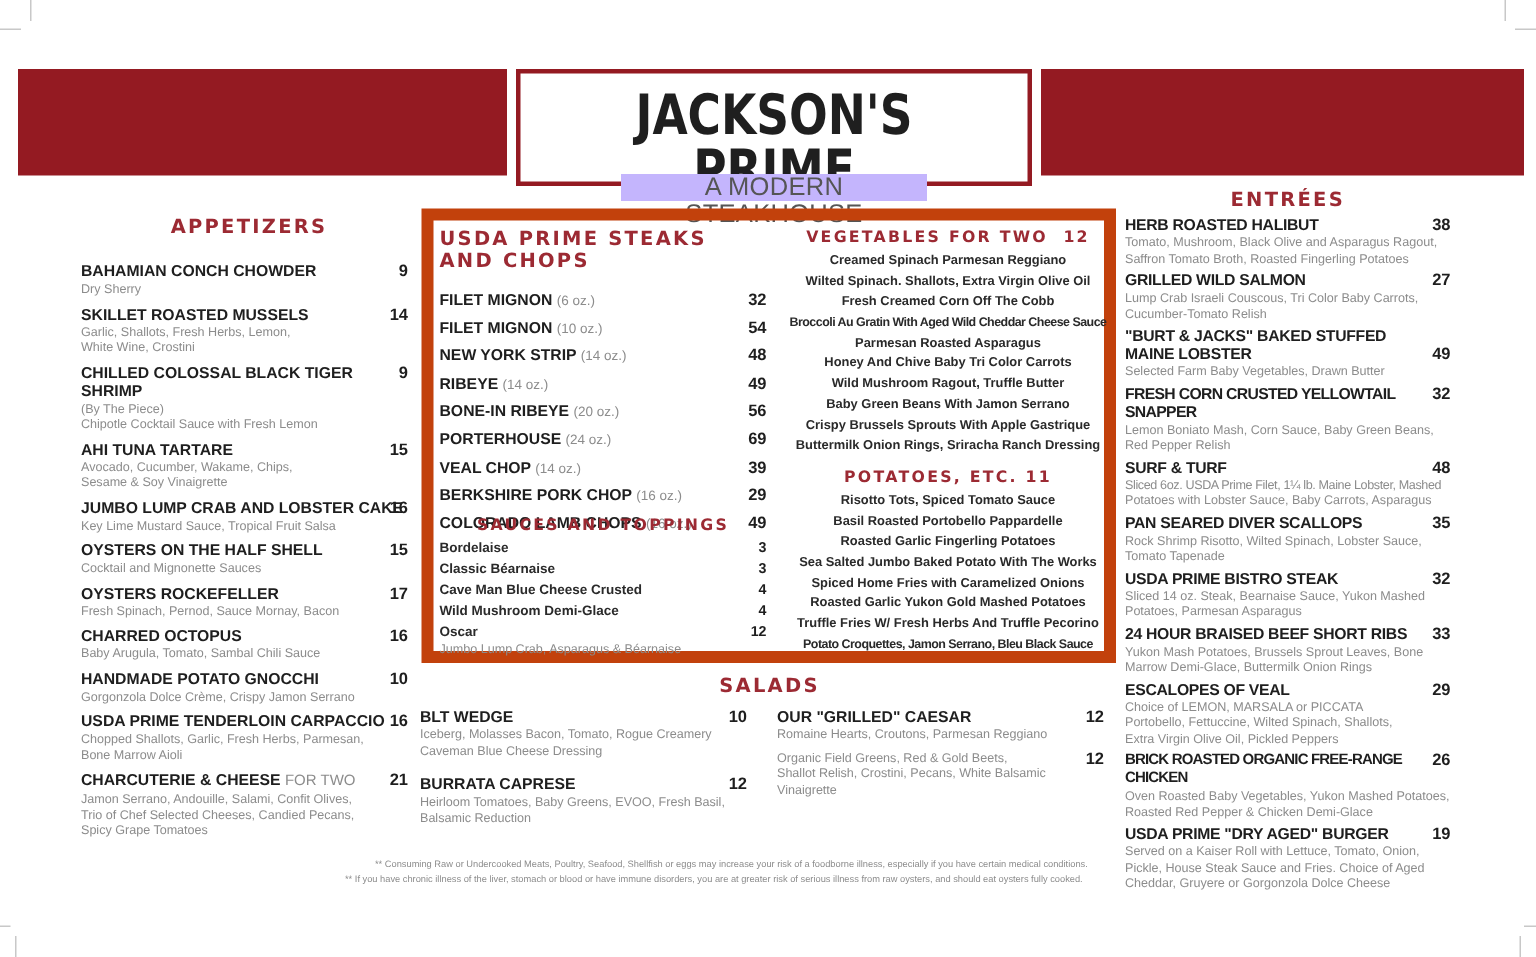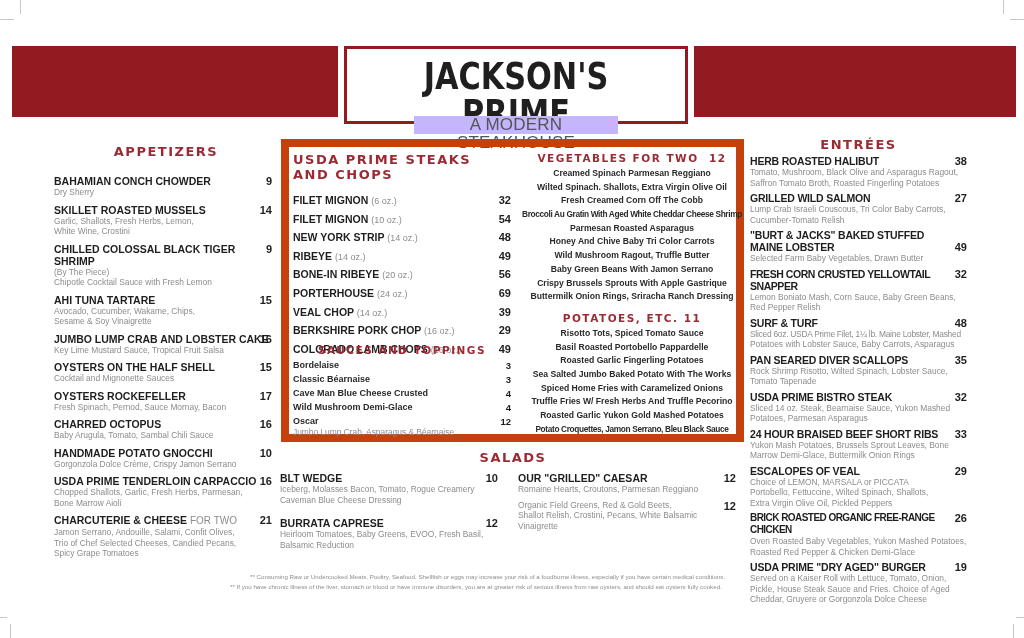--- a/index.html
+++ b/index.html
@@ -58,21 +58,21 @@
   .salads { position: absolute; left: 280px; top: 450px; width: 466px; }
   .salads .sec-title { text-align: center; font-size: 13px; margin-bottom: 8px; }
   .salad-col { position: absolute; top: 22px; width: 218px; }
   .salad-col.c1 { left: 0; }
   .salad-col.c2 { left: 238px; }
   .salad { position: relative; margin-bottom: 12px; }
   .salad .price { position: absolute; right: 0; top: 0; }
   .salad-col.c2 .salad { margin-bottom: 5px; }
 
   
-  .entrees { position: absolute; left: 750px; top: 137px; width: 217px; }
+  .entrees { position: absolute; left: 750px; top: 126px; width: 217px; }
   .entrees .sec-title { text-align: center; font-size: 13px; margin-bottom: 3px; }
   .entree { position: relative; margin-bottom: 4px; }
   .entree .price { position: absolute; right: 0; top: 0; }
   .entree .item-name { letter-spacing: -0.2px; }
   .entree.lobster .price { top: 12px; }
 
   .notes { position: absolute; left: 230px; top: 572px; width: 590px; font-size: 6.2px; color: #8c8c8c; line-height: 10px; }
   .notes .n1 { padding-left: 20px; }
 </style>
 </head>
@@ -183,36 +183,36 @@
     <div class="sauce"><span>Wild Mushroom Demi-Glace</span><span class="price">4</span></div>
     <div class="sauce"><span>Oscar</span><span class="price">12</span></div>
     <div class="sauce-desc item-desc">Jumbo Lump Crab, Asparagus &amp; Béarnaise</div>
   </div>
 
   <div class="sides">
     <div class="sec-title" style="white-space:pre;">VEGETABLES FOR TWO  12</div>
     <div class="side">Creamed Spinach Parmesan Reggiano</div>
     <div class="side">Wilted Spinach. Shallots, Extra Virgin Olive Oil</div>
     <div class="side">Fresh Creamed Corn Off The Cobb</div>
-    <div class="side tight">Broccoli Au Gratin With Aged White Cheddar Cheese Shrimp</div>
+    <div class="side tight">Broccoli Au Gratin With Aged Wild Cheddar Cheese Sauce</div>
     <div class="side">Parmesan Roasted Asparagus</div>
     <div class="side">Honey And Chive Baby Tri Color Carrots</div>
     <div class="side">Wild Mushroom Ragout, Truffle Butter</div>
     <div class="side">Baby Green Beans With Jamon Serrano</div>
     <div class="side">Crispy Brussels Sprouts With Apple Gastrique</div>
     <div class="side">Buttermilk Onion Rings, Sriracha Ranch Dressing</div>
 
     <div class="sec-title potatoes">POTATOES, ETC. 11</div>
     <div class="side">Risotto Tots, Spiced Tomato Sauce</div>
     <div class="side">Basil Roasted Portobello Pappardelle</div>
     <div class="side">Roasted Garlic Fingerling Potatoes</div>
     <div class="side">Sea Salted Jumbo Baked Potato With The Works</div>
     <div class="side">Spiced Home Fries with Caramelized Onions</div>
+    <div class="side">Roasted Garlic Yukon Gold Mashed Potatoes</div>
     <div class="side">Truffle Fries W/ Fresh Herbs And Truffle Pecorino</div>
-    <div class="side">Roasted Garlic Yukon Gold Mashed Potatoes</div>
     <div class="side tight">Potato Croquettes, Jamon Serrano, Bleu Black Sauce</div>
   </div>
 </div>
 
 <div class="salads">
   <div class="sec-title">SALADS</div>
   <div class="salad-col c1">
     <div class="salad">
       <div class="item-name">BLT WEDGE</div>
       <div class="price">10</div>

